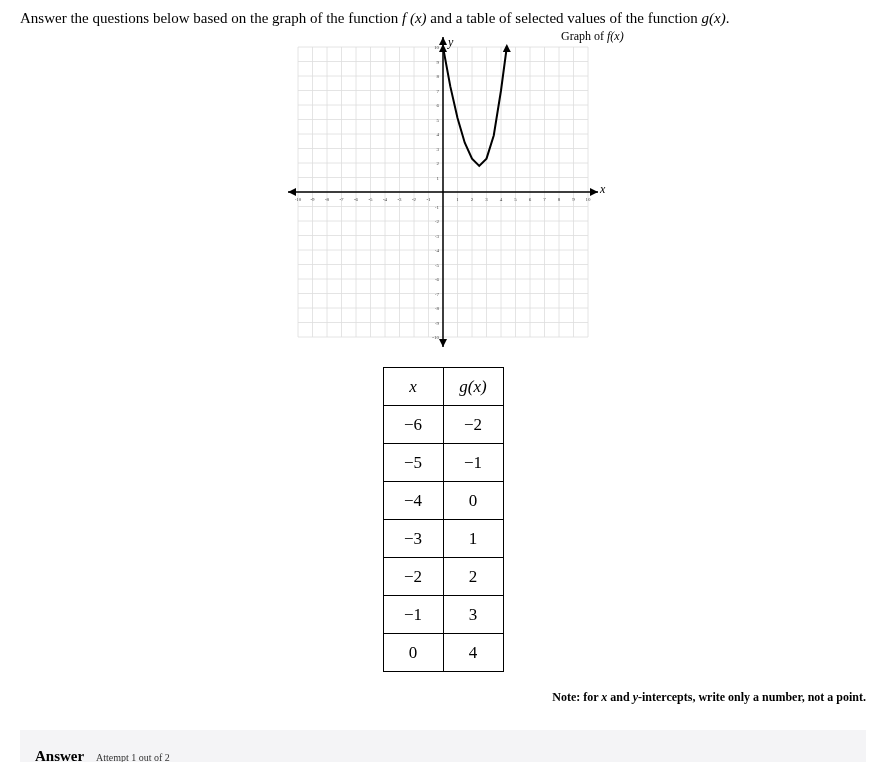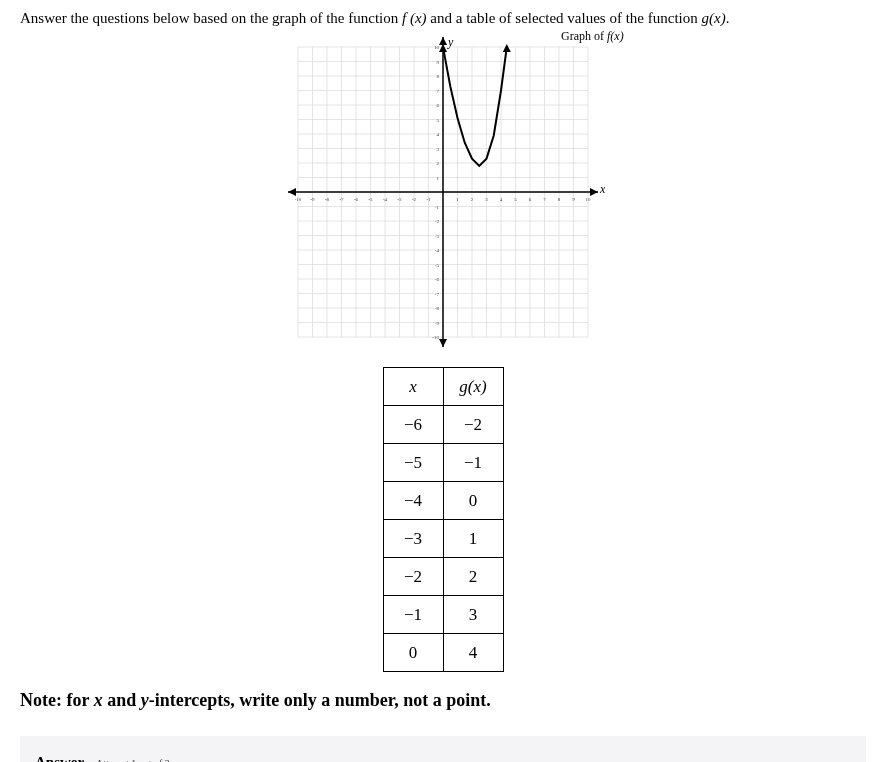--- a/index.html
+++ b/index.html
@@ -37,22 +37,22 @@
     border: 1px solid #000;
     width: 60px;
     height: 38px;
     text-align: center;
     font-family: 'Times New Roman', serif;
     font-size: 17px;
     font-weight: normal;
   }
   table.data-table th { font-style: italic; }
   .note {
-    text-align: left;
-    font-size: 18px;
+    text-align: right;
+    font-size: 12px;
     font-weight: bold;
     margin: 18px 0 25px 0;
   }
   .answer-box {
     background: #f4f4f6;
     padding: 18px 15px;
   }
   .ans-head { margin-bottom: 20px; font-size: 15px; }
   .ans-head b { font-weight: bold; }
   .attempt { font-size: 10px; margin-left: 8px; color: #333; }

